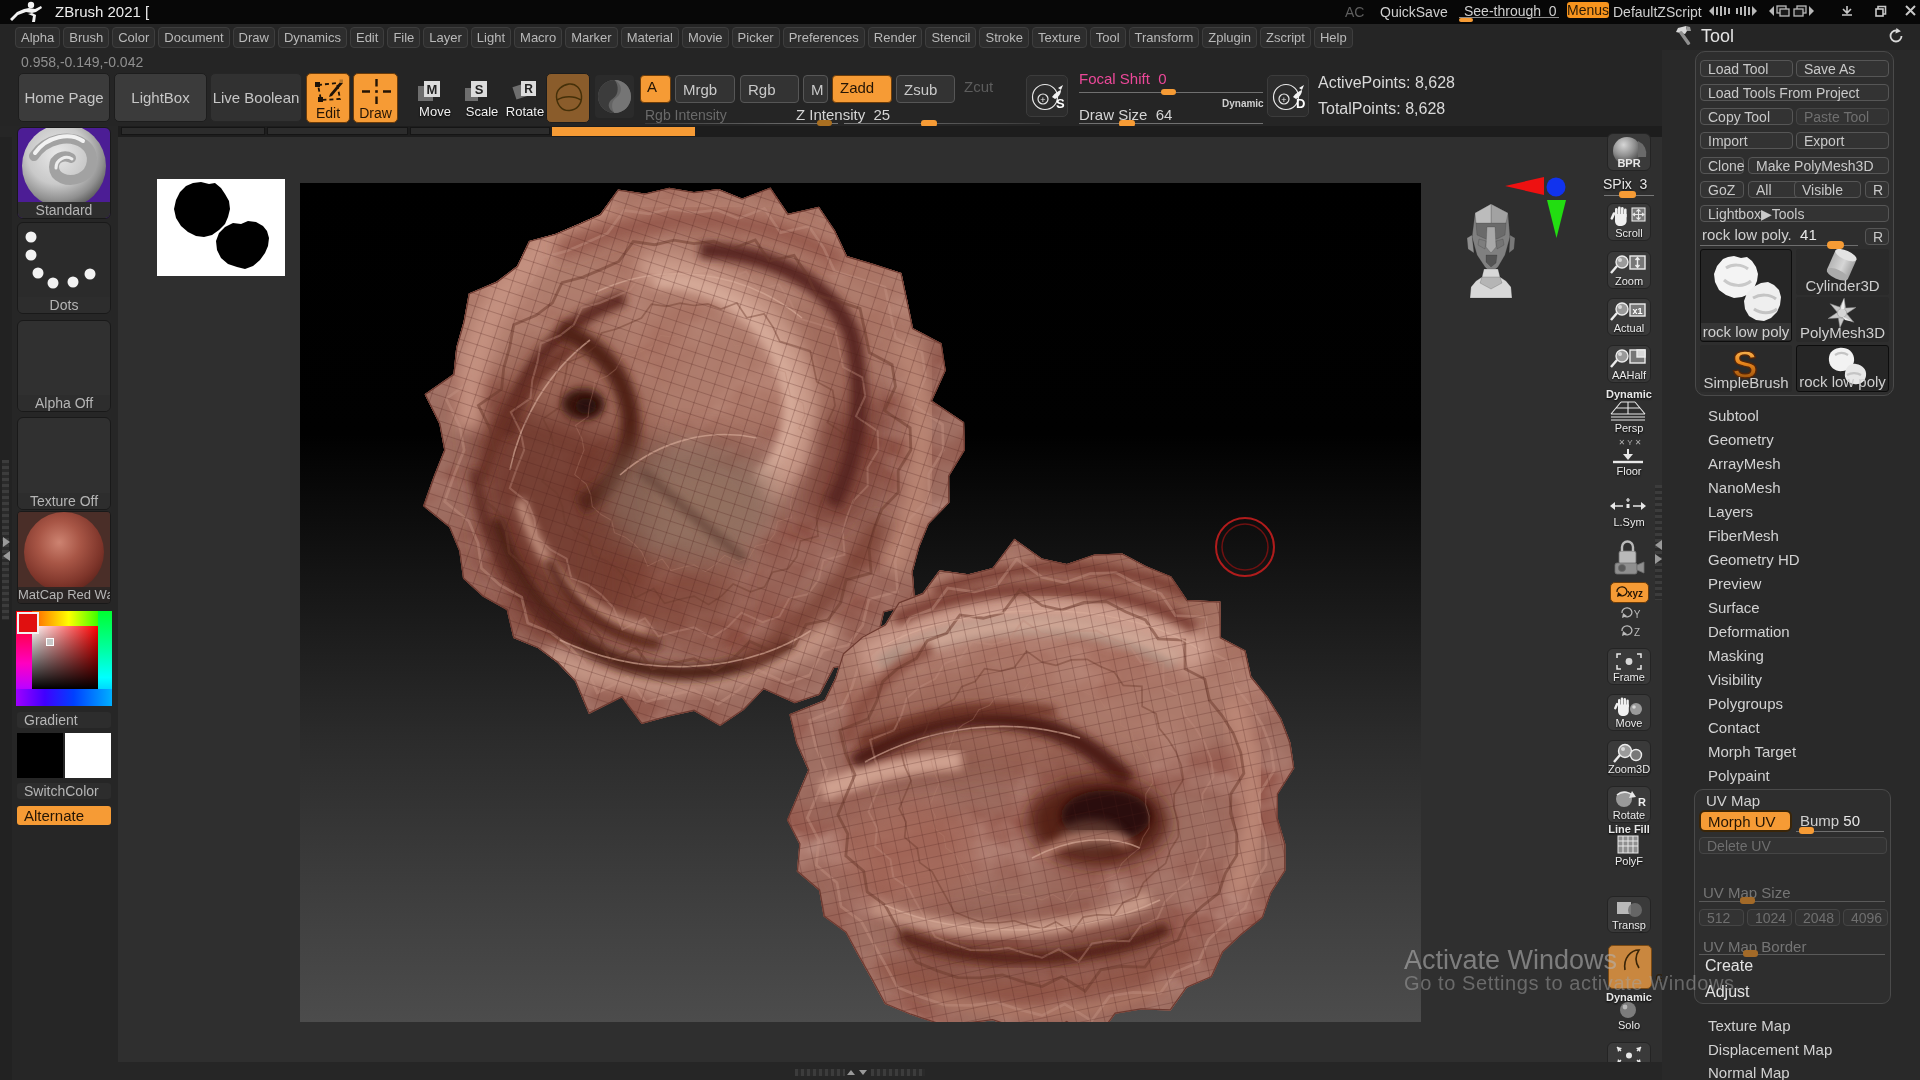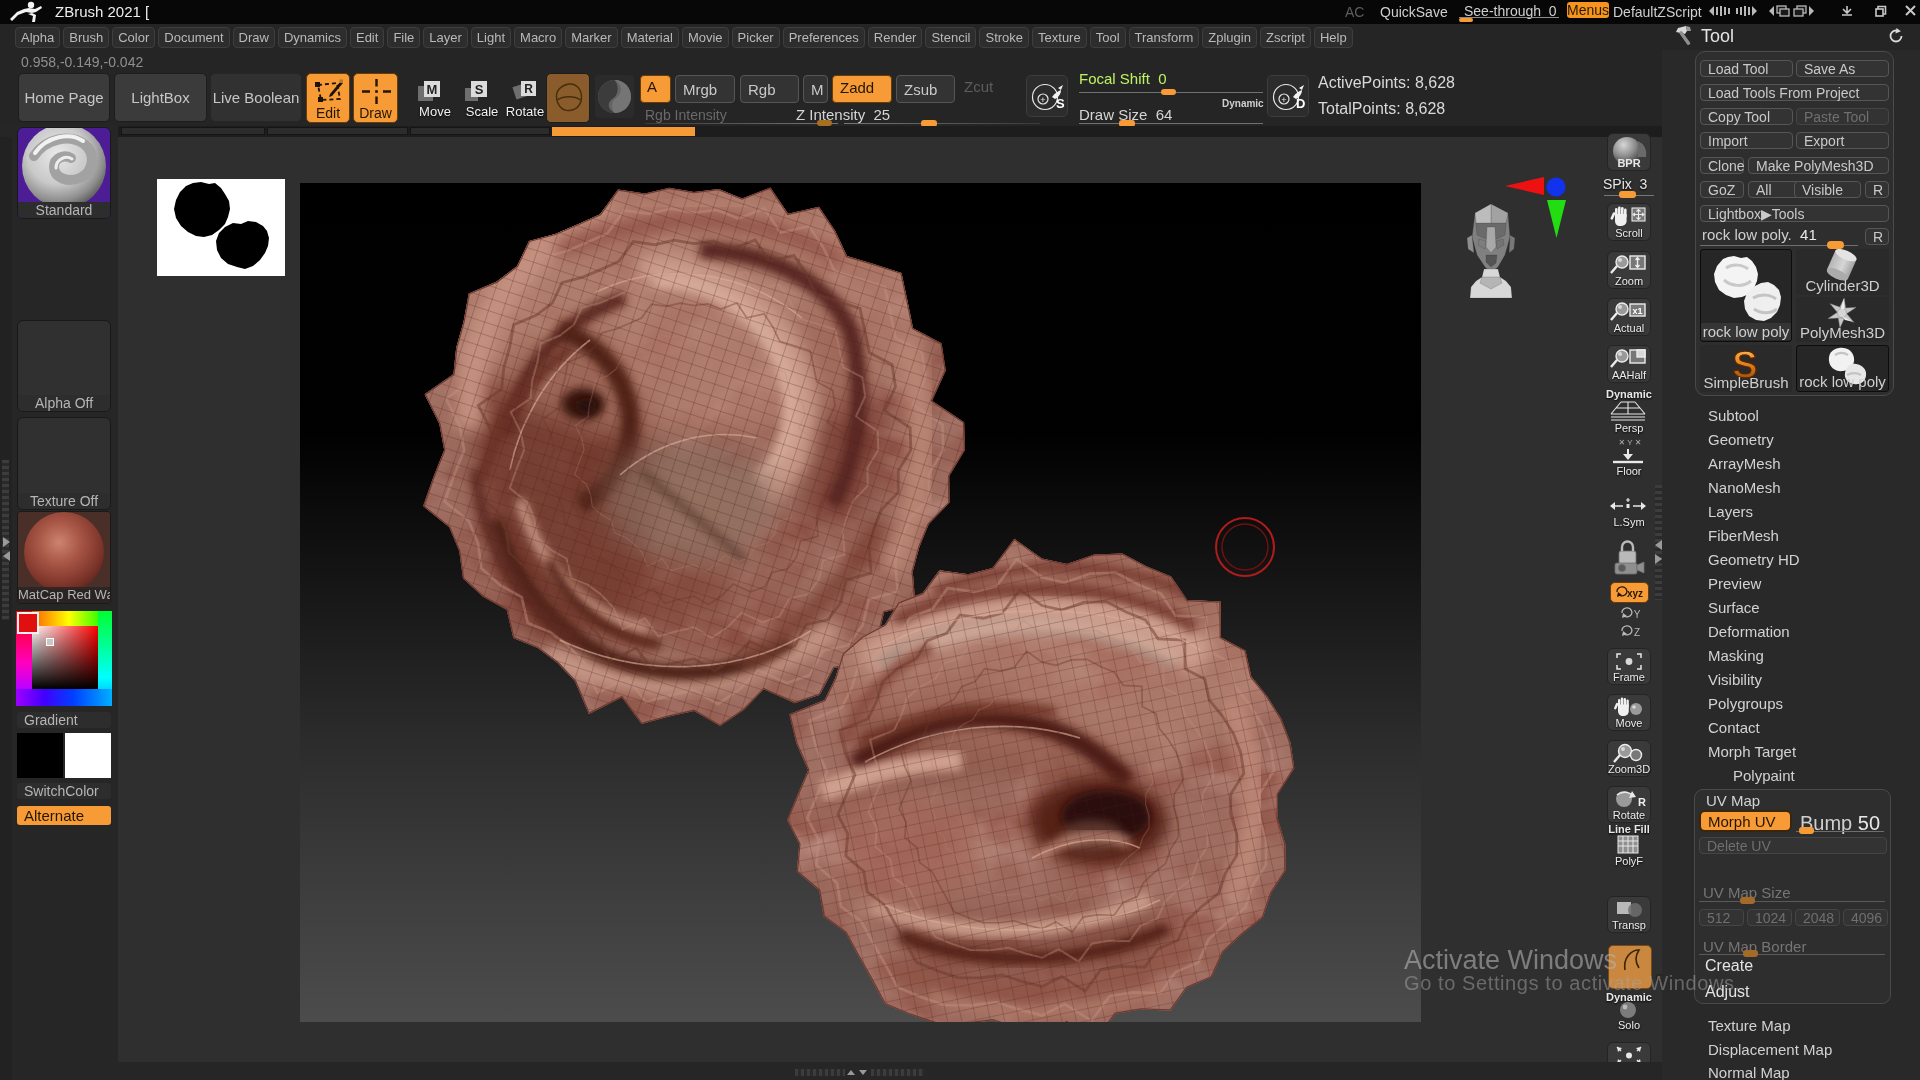--- a/index.html
+++ b/index.html
@@ -180,21 +180,21 @@
       <svg width="38" height="38" viewBox="0 0 38 38" style="position:absolute;left:1px;top:1px;">
         <circle cx="17" cy="20" r="12.5" stroke="#e8e8e8" stroke-width="1.2" fill="none"></circle>
         <circle cx="15" cy="22" r="5" stroke="#e8e8e8" stroke-width="1.2" fill="none"></circle>
         <text x="15" y="25.5" font-size="9" fill="#e8e8e8" text-anchor="middle">+</text>
         <path d="M24,20 C27,16 30,14 33,13 C33,16 31,20 27,22 Z" fill="#f2f2f2"></path>
         <path d="M33,13 L35,8 L30,11 Z" fill="#f2f2f2"></path>
         <text x="28" y="31" font-size="13" font-weight="bold" fill="#fff">S</text>
       </svg>
     </div>
 
-    <div class="abs" style="left:1079px;top:20px;color:#bef264;font-size:15px;">Focal Shift&nbsp; 0</div>
+    <div class="abs" style="left:1079px;top:20px;color:#ec4899;font-size:15px;">Focal Shift&nbsp; 0</div>
     <div class="abs" style="left:1079px;top:42px;width:184px;height:1px;background:#707070;"></div>
     <div class="abs" style="left:1161px;top:39px;width:15px;height:6px;background:#f69b35;border-radius:3px;"></div>
     <div class="abs" style="left:1079px;top:56px;color:#d5d5d5;font-size:15px;">Draw Size&nbsp; 64</div>
     <div class="abs" style="left:1079px;top:73px;width:184px;height:1px;background:#707070;"></div>
     <div class="abs" style="left:1119px;top:70px;width:16px;height:7px;background:#f69b35;border-radius:3px;"></div>
     <div class="abs" style="left:1222px;top:48px;color:#cfcfcf;font-size:10px;font-weight:bold;">Dynamic</div>
 
     <div class="abs" style="left:1267px;top:25px;width:42px;height:42px;background:#2c2c2c;border:1px solid #3c3c3c;border-radius:5px;">
       <svg width="38" height="38" viewBox="0 0 38 38" style="position:absolute;left:1px;top:1px;">
         <circle cx="17" cy="20" r="12.5" stroke="#e8e8e8" stroke-width="1.2" fill="none"></circle>
@@ -235,20 +235,33 @@
         </radialGradient>
       </defs>
       <circle cx="46" cy="38" r="42" fill="url(#stdsp)"></circle>
       <path d="M16,28 C28,10 52,6 66,16 C78,25 76,44 62,50 C50,55 36,50 36,39 C36,30 46,26 53,30" stroke="#a2a2a2" stroke-width="10" fill="none" stroke-linecap="round"></path>
       <path d="M17,25 C29,8 52,4 65,13" stroke="#f2f2f2" stroke-width="4" fill="none" stroke-linecap="round"></path>
       <path d="M38,40 C38,31 48,27 54,31" stroke="#ededed" stroke-width="3" fill="none" stroke-linecap="round"></path>
     </svg>
     <div class="abs" style="left:0;bottom:0;width:100%;height:16px;background:#2d2d2d;color:#b5b5b5;font-size:14px;text-align:center;">Standard</div>
   </div>
 
+  <div class="abs" style="left:17px;top:222px;width:94px;height:92px;background:#2b2b2b;border:1px solid #191919;border-radius:6px;overflow:hidden;">
+    <svg width="92" height="76" viewBox="0 0 92 76">
+      <g fill="#f2f2f2">
+        <circle cx="13" cy="14" r="5.5"></circle>
+          <circle cx="13" cy="32" r="5.5"></circle>
+          <circle cx="20" cy="50" r="5.5"></circle>
+        <circle cx="35" cy="60" r="5.5"></circle>
+          <circle cx="55" cy="59" r="5.5"></circle>
+          <circle cx="72" cy="51" r="5.5"></circle>
+      </g>
+    </svg>
+    <div class="abs" style="left:0;bottom:0;width:100%;height:16px;background:#2d2d2d;color:#b5b5b5;font-size:14px;text-align:center;">Dots</div>
+  </div>
 
   <div class="abs" style="left:17px;top:320px;width:94px;height:92px;background:#303030;border:1px solid #191919;border-radius:6px;overflow:hidden;">
     <div class="abs" style="left:0;bottom:0;width:100%;height:16px;background:#2d2d2d;color:#b5b5b5;font-size:14px;text-align:center;">Alpha Off</div>
   </div>
 
   <div class="abs" style="left:17px;top:417px;width:94px;height:93px;background:#303030;border:1px solid #191919;border-radius:6px;overflow:hidden;">
     <div class="abs" style="left:0;bottom:0;width:100%;height:16px;background:#2d2d2d;color:#b5b5b5;font-size:14px;text-align:center;">Texture Off</div>
   </div>
 
   <div class="abs" style="left:17px;top:511px;width:94px;height:93px;background:#3a2d2a;border:1px solid #191919;border-radius:4px;overflow:hidden;">
@@ -821,26 +834,26 @@
   <div class="mitem" style="top:527px;">FiberMesh</div>
   <div class="mitem" style="top:551px;">Geometry HD</div>
   <div class="mitem" style="top:575px;">Preview</div>
   <div class="mitem" style="top:599px;">Surface</div>
   <div class="mitem" style="top:623px;">Deformation</div>
   <div class="mitem" style="top:647px;">Masking</div>
   <div class="mitem" style="top:671px;">Visibility</div>
   <div class="mitem" style="top:695px;">Polygroups</div>
   <div class="mitem" style="top:719px;">Contact</div>
   <div class="mitem" style="top:743px;">Morph Target</div>
-  <div class="mitem" style="top:767px;margin-left:25px;">Polypaint</div>
+  <div class="mitem" style="top:767px;">Polypaint</div>
 
   <div class="abs" style="left:1694px;top:789px;width:197px;height:215px;background:#2e2e2e;border:1px solid #4a4a4a;border-radius:9px;"></div>
   <div class="abs" style="left:1706px;top:792px;color:#d2d2d2;font-size:15px;">UV Map</div>
   <div class="abs" style="left:1699px;top:810px;width:93px;height:22px;background:#f69b35;border:2px solid #3a2508;border-radius:6px;color:#241505;font-size:15px;padding:1px 0 0 7px;">Morph UV</div>
-  <div class="abs" style="left:1800px;top:812px;color:#cfcfcf;font-size:20px;">Bump <span style="color:#e8e8e8">50</span></div>
+  <div class="abs" style="left:1800px;top:812px;color:#cfcfcf;font-size:15px;">Bump <span style="color:#e8e8e8">50</span></div>
   <div class="abs" style="left:1796px;top:831px;width:88px;height:1px;background:#6e6e6e;"></div>
   <div class="abs" style="left:1799px;top:827px;width:15px;height:7px;background:#f69b35;border-radius:3px;"></div>
   <div class="pbtn dim" style="left:1699px;top:837px;width:188px;height:17px;">Delete UV</div>
   <div class="abs dimtxt" style="left:1703px;top:884px;font-size:15px;">UV Map Size</div>
   <div class="abs" style="left:1699px;top:901px;width:186px;height:1px;background:#5a5a5a;"></div>
   <div class="abs" style="left:1740px;top:897px;width:15px;height:7px;background:#a36a28;border-radius:3px;"></div>
   <div class="pbtn dim" style="left:1699px;top:909px;width:45px;height:17px;">512</div>
   <div class="pbtn dim" style="left:1747px;top:909px;width:45px;height:17px;">1024</div>
   <div class="pbtn dim" style="left:1795px;top:909px;width:45px;height:17px;">2048</div>
   <div class="pbtn dim" style="left:1843px;top:909px;width:45px;height:17px;">4096</div>

